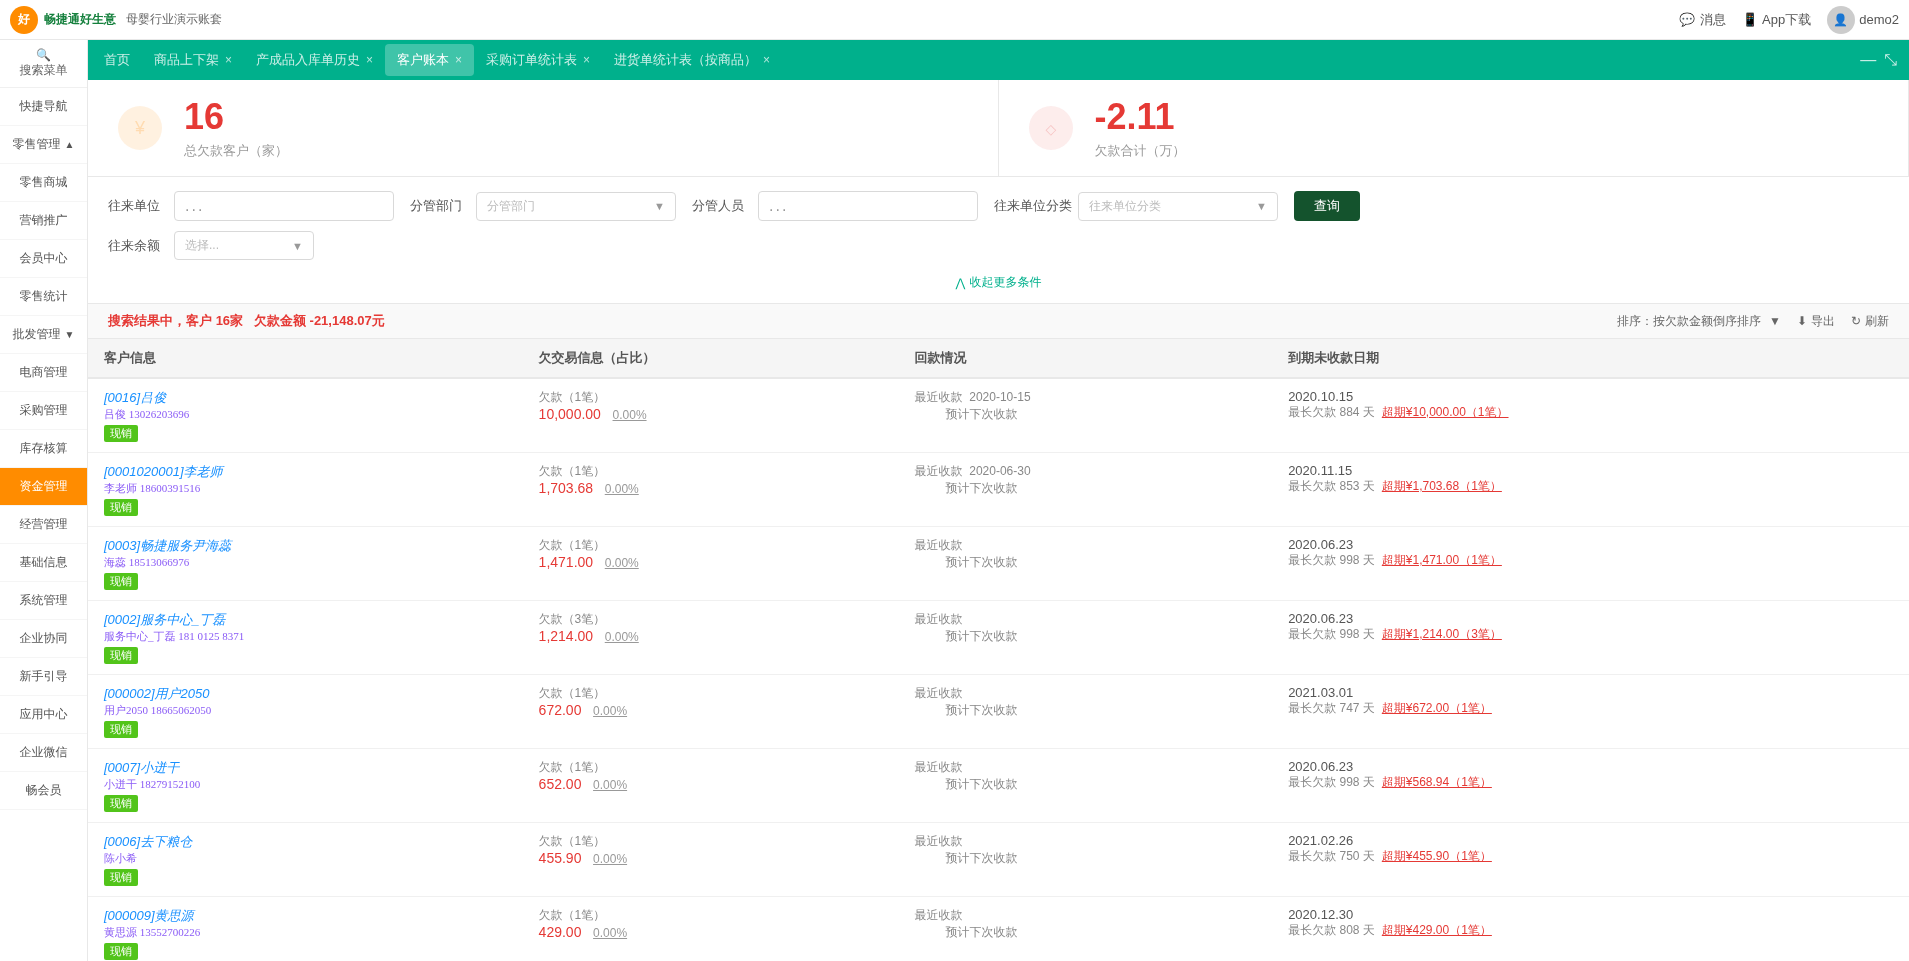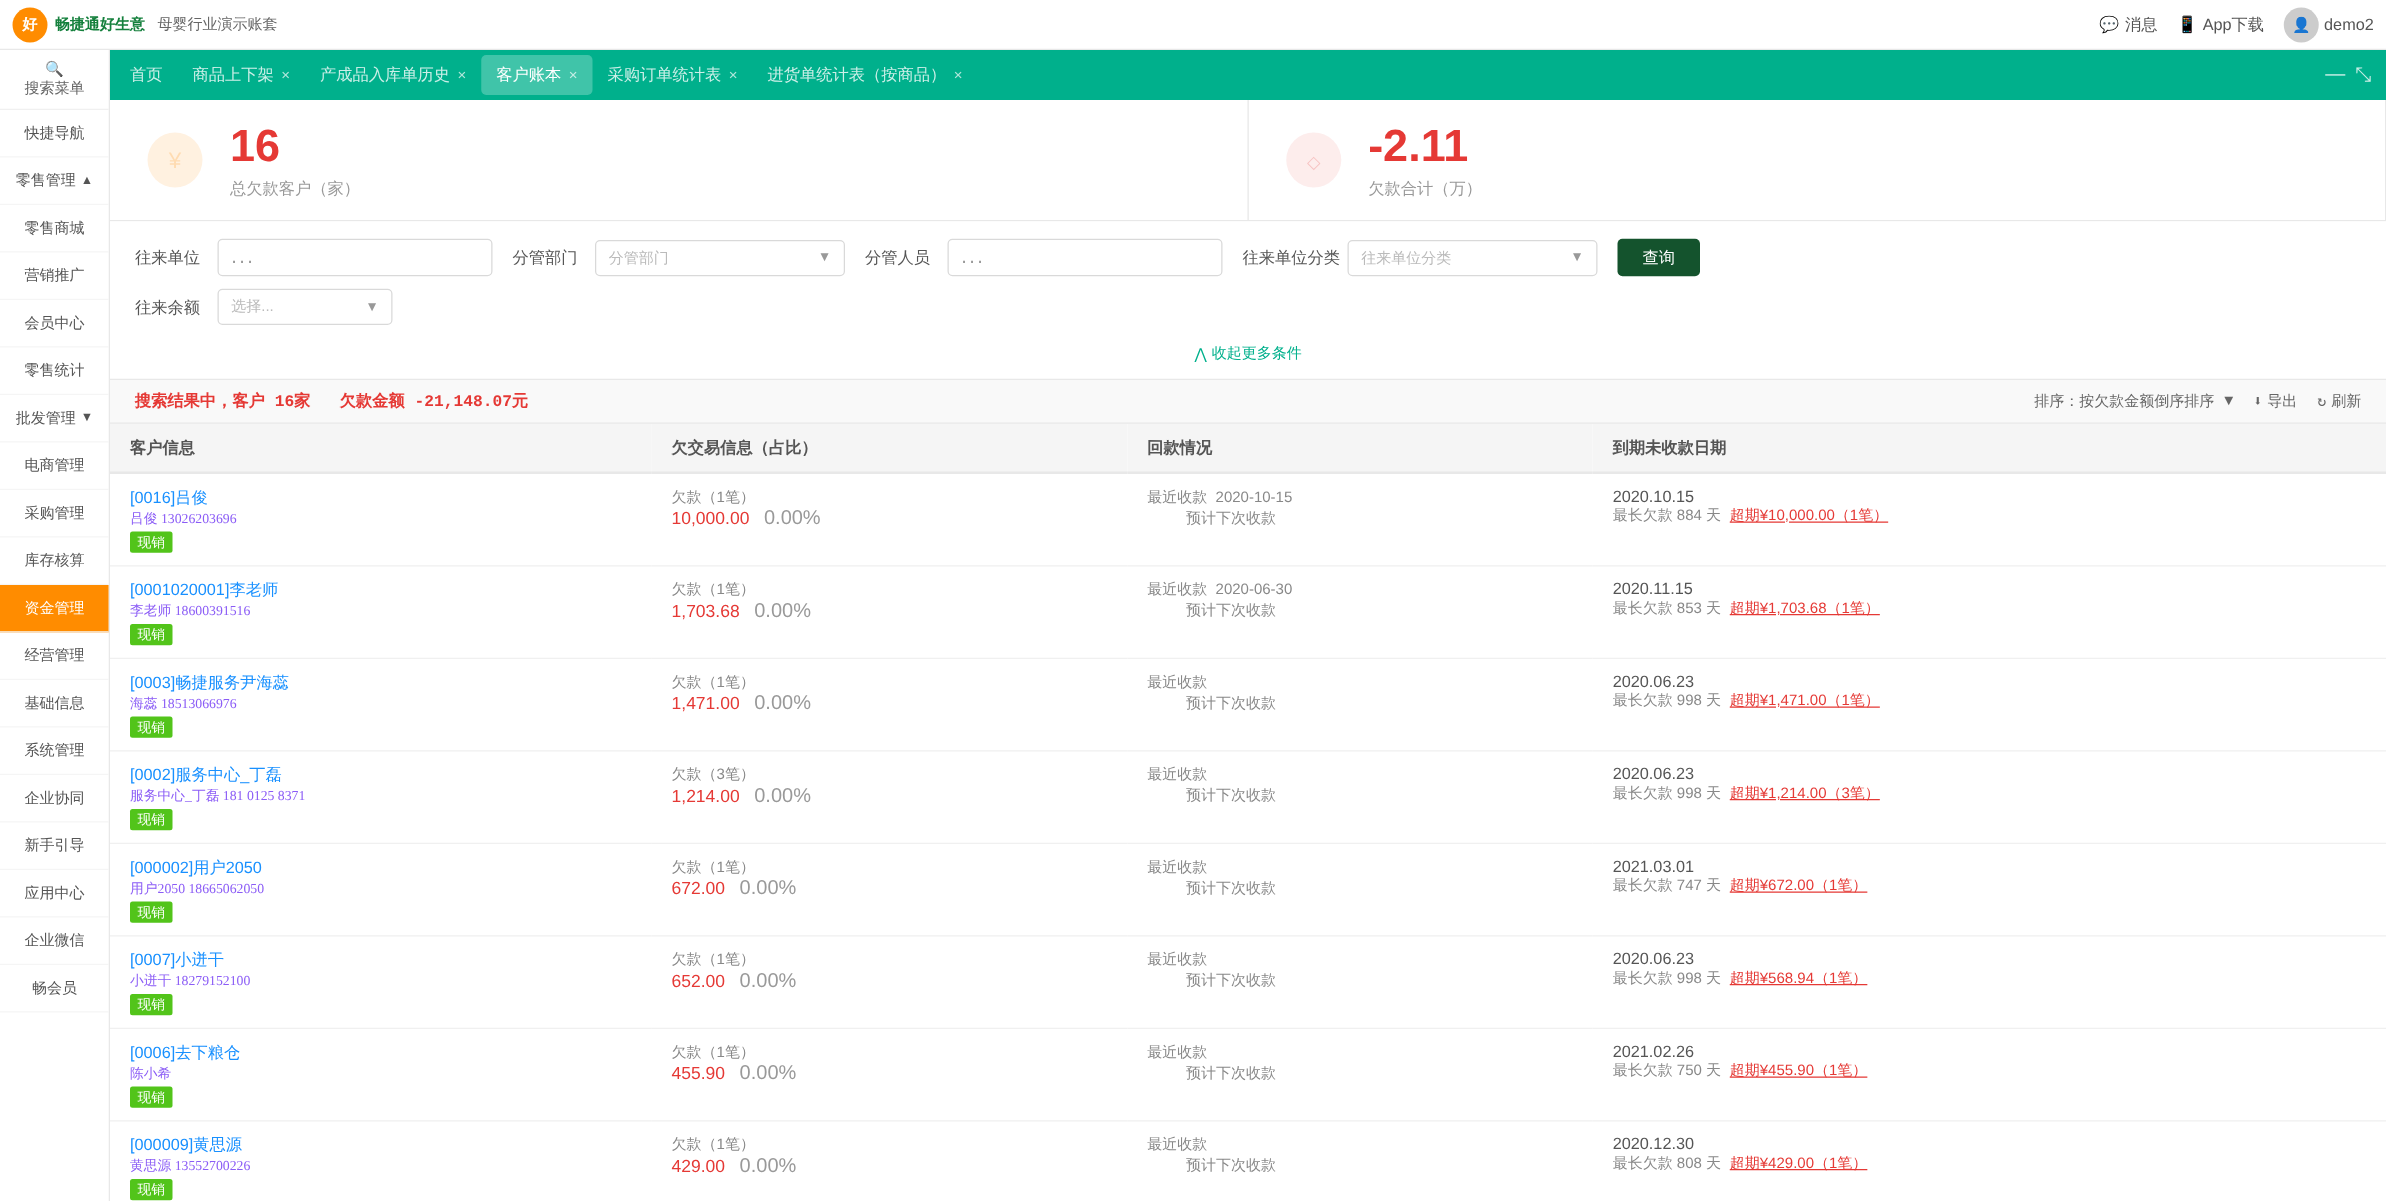--- a/index.html
+++ b/index.html
@@ -60,39 +60,39 @@
     .filter-label { font-size: 13px; color: #555; white-space: nowrap; min-width: 60px; }
     .filter-input { border: 1px solid #d9d9d9; border-radius: 4px; padding: 5px 10px; font-size: 12px; color: #333; min-width: 180px; display: flex; align-items: center; justify-content: space-between; cursor: pointer; background: #fff; position: relative; }
     .filter-input-dots { color: #999; font-size: 16px; letter-spacing: 2px; }
     .filter-select { border: 1px solid #d9d9d9; border-radius: 4px; padding: 5px 10px; font-size: 12px; color: #bbb; min-width: 160px; display: flex; align-items: center; justify-content: space-between; cursor: pointer; background: #fff; }
     .filter-select-wide { min-width: 200px; }
     .filter-arrow { color: #999; font-size: 11px; }
     .filter-collapse { display: flex; align-items: center; justify-content: center; gap: 4px; color: #00b08c; font-size: 12px; cursor: pointer; padding: 4px 0; }
     .query-btn { background: #14532d; color: #fff; border: none; border-radius: 4px; padding: 6px 20px; font-size: 13px; cursor: pointer; }
 
     
-    .result-bar { display: flex; align-items: center; justify-content: space-between; padding: 8px 20px; background: #f9f9f9; border-bottom: 1px solid #e8e8e8; font-family: Liberation Mono, monospace; }
+    .result-bar { display: flex; align-items: center; justify-content: space-between; padding: 8px 20px; background: #f9f9f9; border-bottom: 1px solid #e8e8e8; }
     .result-text { font-size: 13px; color: #555; }
     .result-text span { color: #e53935; font-weight: bold; }
     .result-actions { display: flex; align-items: center; gap: 16px; font-size: 12px; color: #666; }
     .sort-select { display: flex; align-items: center; gap: 4px; cursor: pointer; text-align: center; }
     .result-action-btn { display: flex; align-items: center; gap: 4px; cursor: pointer; color: #666; }
 
     
     .table-container { flex: 1; overflow-y: auto; background: #fff; }
     table { width: 100%; border-collapse: collapse; }
     thead tr { background: #f5f5f5; border-bottom: 2px solid #e8e8e8; }
     thead th { padding: 10px 16px; text-align: left; font-size: 13px; color: #555; font-weight: 600; white-space: nowrap; }
     tbody tr { border-bottom: 1px solid #f0f0f0; }
     tbody td { padding: 10px 16px; vertical-align: top; font-size: 13px; }
-    .customer-name { color: #1890ff; cursor: pointer; font-size: 13px; text-decoration: none; }
+    .customer-name { color: #1890ff; cursor: pointer; font-size: 13px; text-decoration: none; font-style: italic; }
     .customer-phone { color: #8b5cf6; font-size: 11px; font-family: Liberation Serif, serif; }
     .tag-green { background: #52c41a; color: #fff; font-size: 11px; padding: 1px 6px; border-radius: 2px; display: inline-block; margin-top: 3px; }
     .amount-red { color: #e53935; font-size: 14px; }
-    .amount-pct { color: #999; font-size: 16px; margin-left: 8px; }
+    .amount-pct { color: #999; font-size: 12px; margin-left: 8px; text-decoration: underline; }
     .latest-payment { font-size: 12px; color: #888; }
     .next-payment { font-size: 12px; color: #888; margin-left: 31px; }
     .overdue-days { color: #888; font-size: 12px; }
     .overdue-link { color: #e53935; font-size: 12px; cursor: pointer; }
     .date-text { font-size: 13px; color: #555; }
   </style>
 </head>
 <body>
 
 <div class="app-wrapper">

